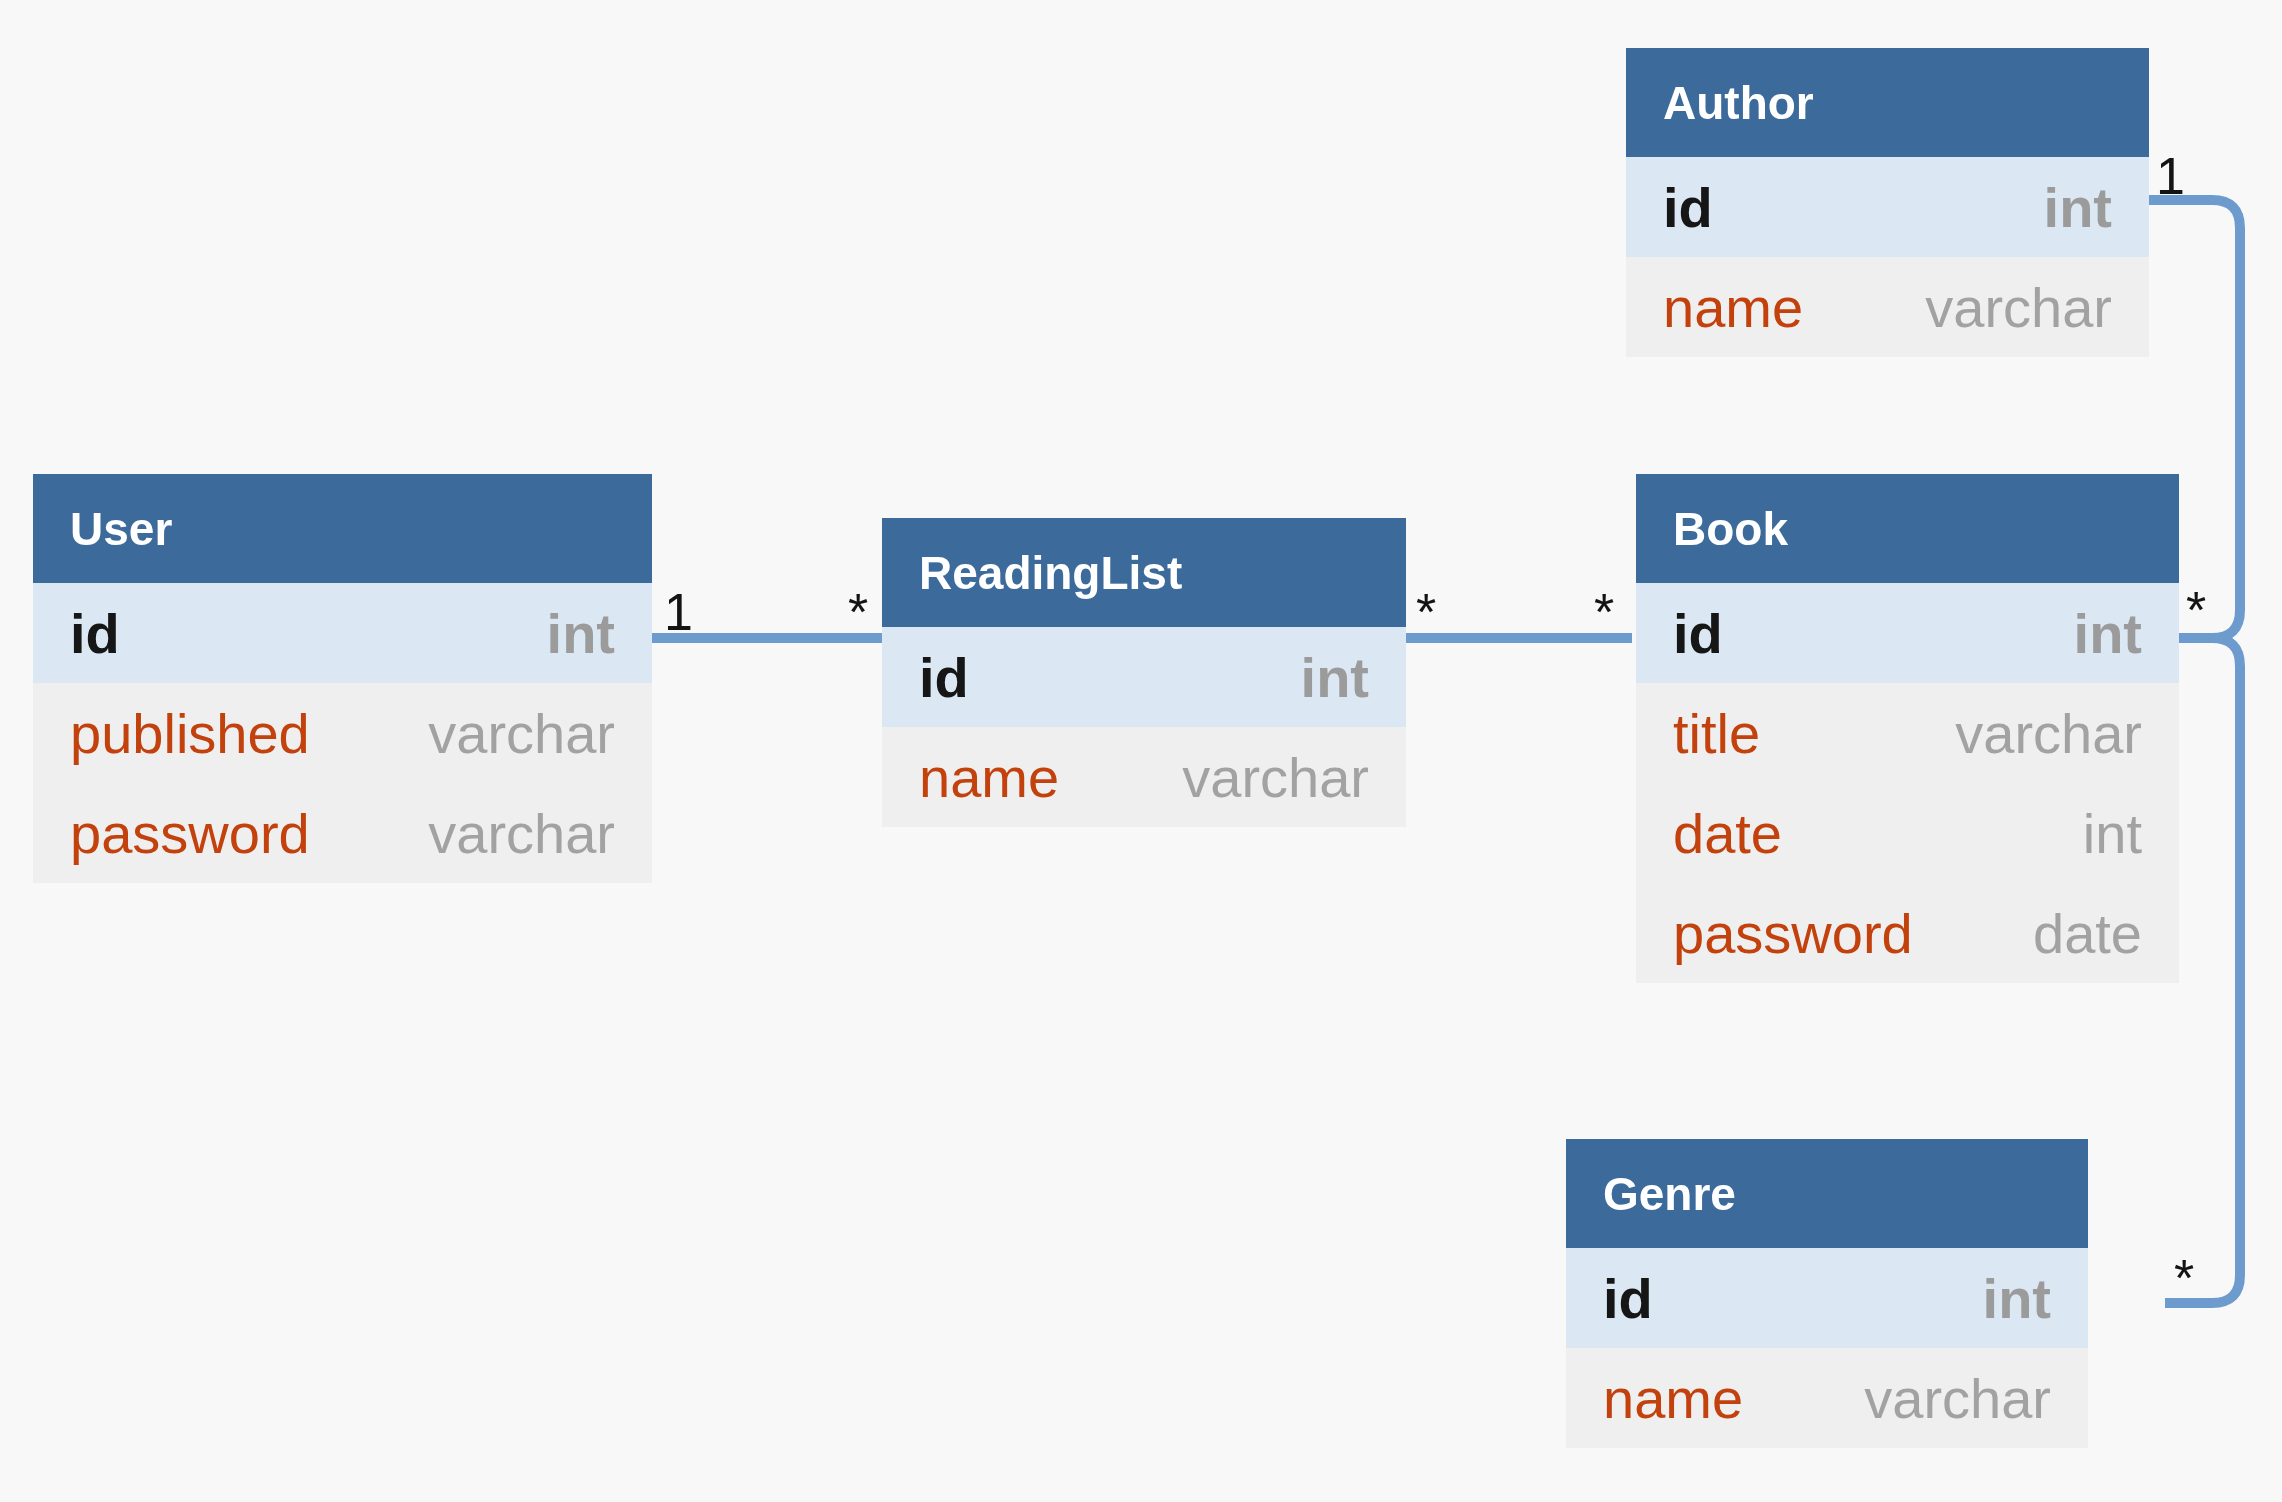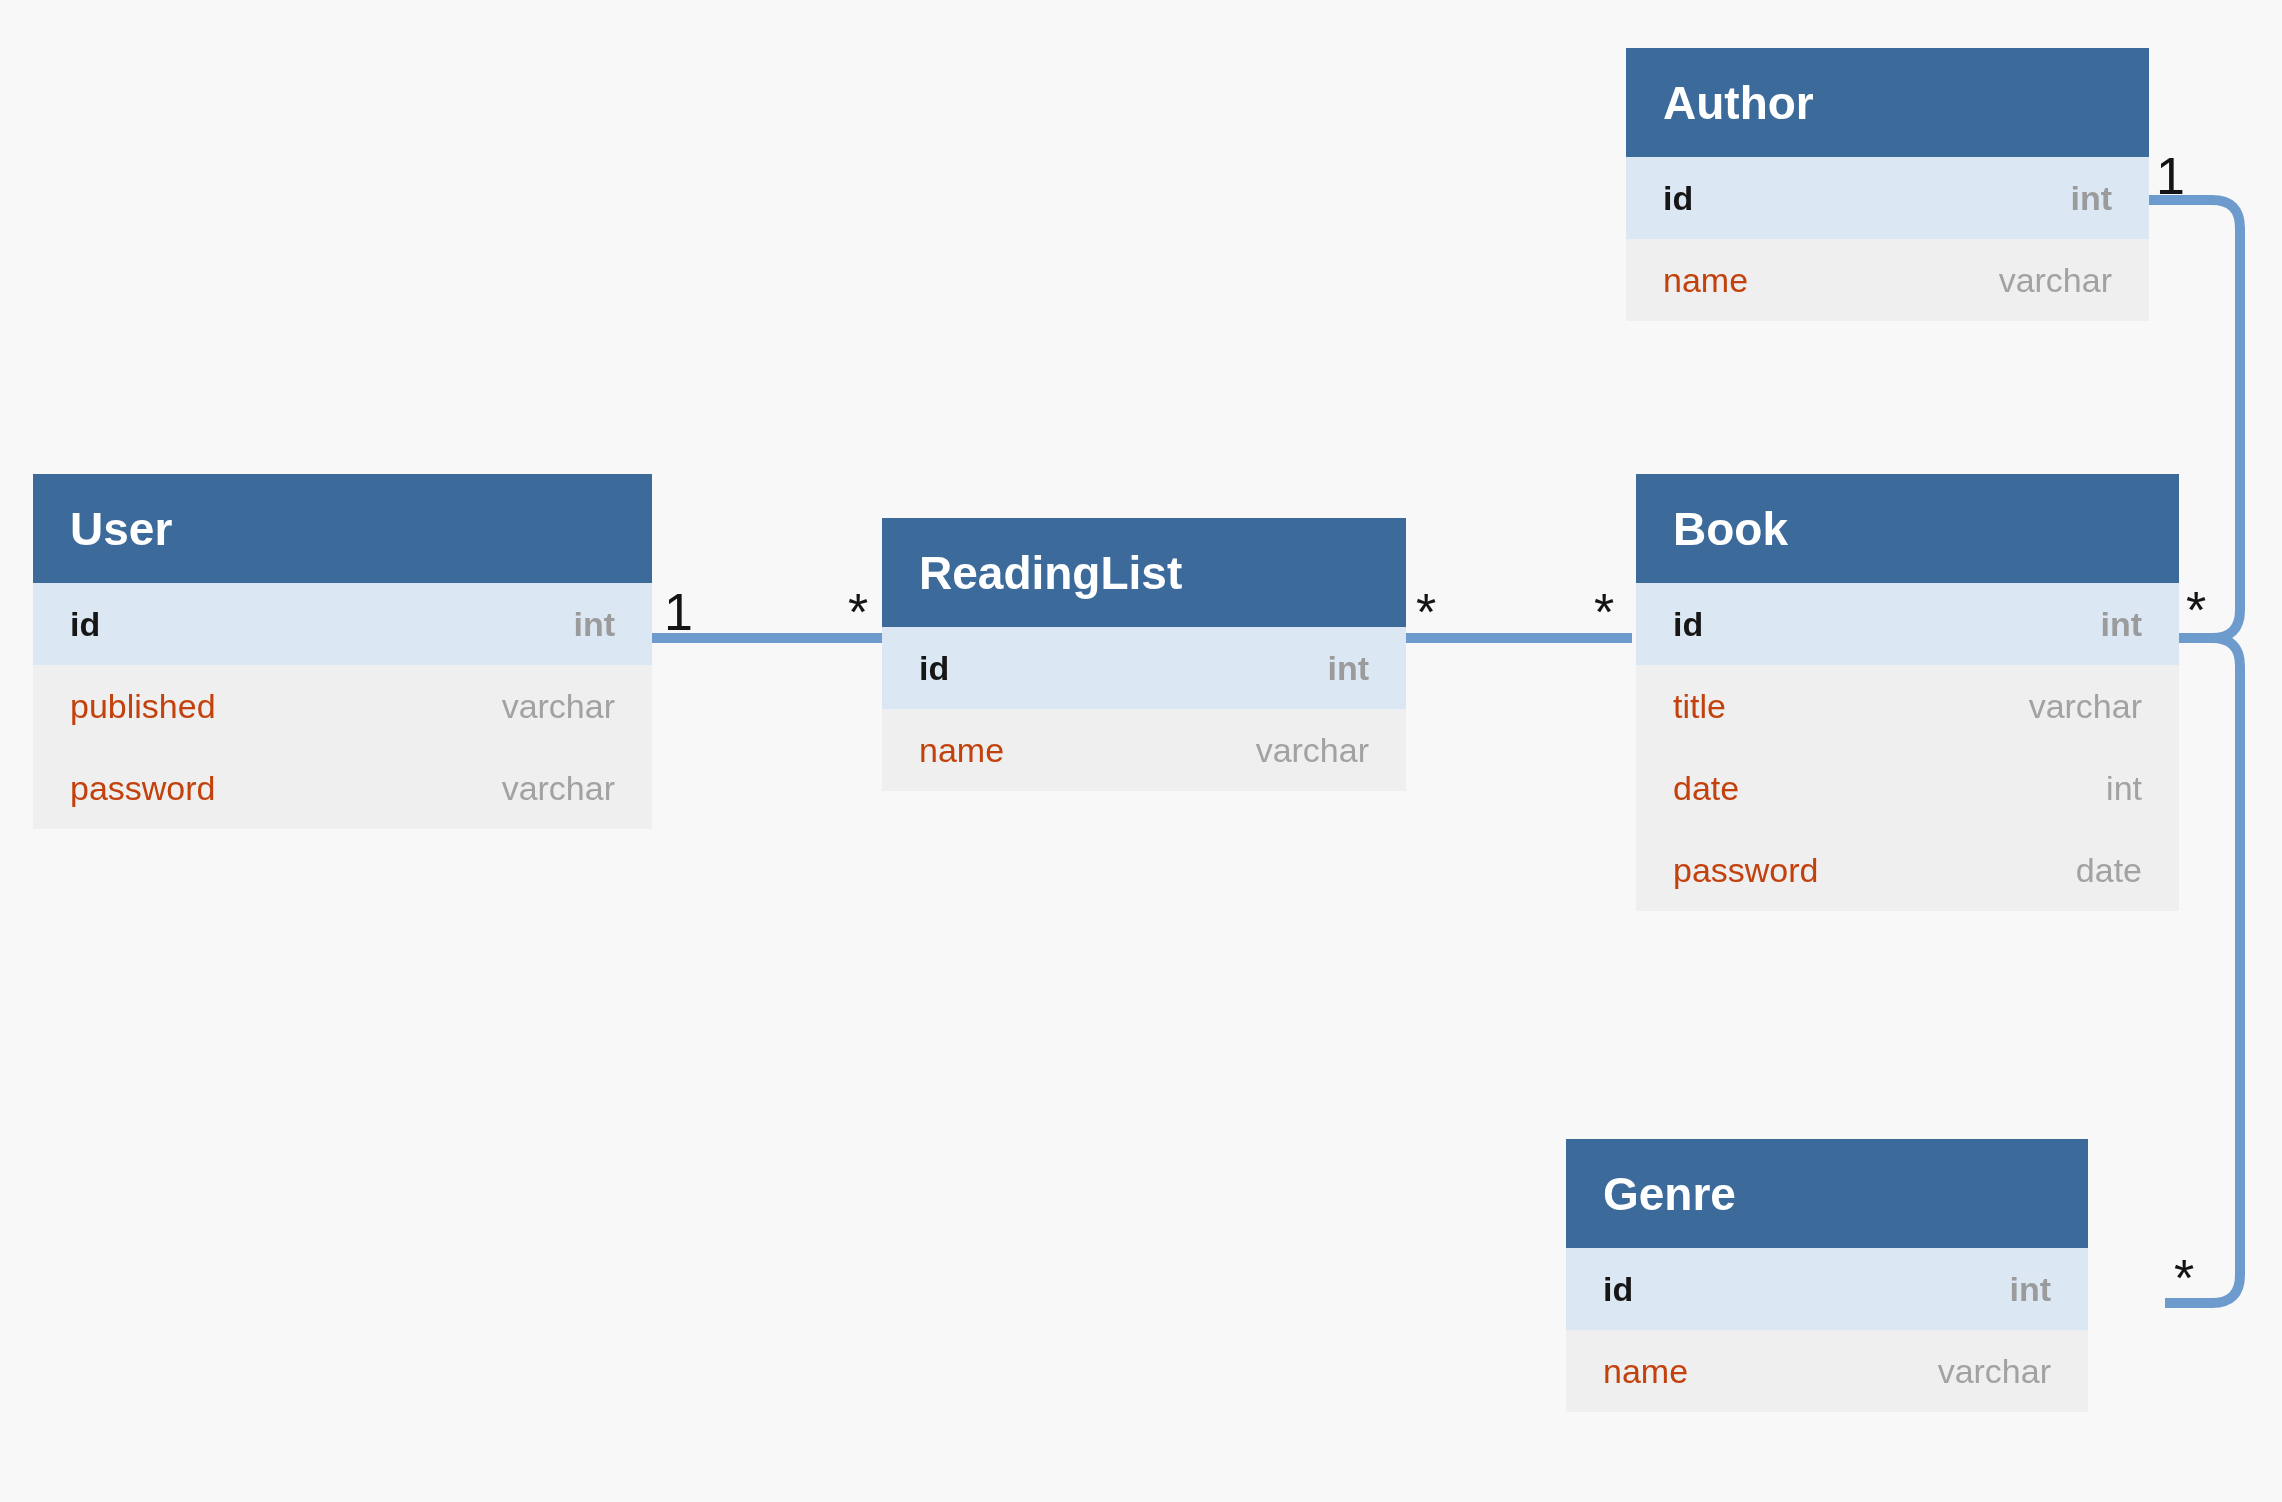--- a/index.html
+++ b/index.html
@@ -22,27 +22,27 @@
     background: #3c6b9b;
     color: #ffffff;
     font-size: 46px;
     font-weight: bold;
     display: flex;
     align-items: center;
     padding: 0 37px;
     box-sizing: border-box;
   }
   .entity-row {
-    height: 82px;
+    height: 100px;
     display: flex;
     align-items: center;
     justify-content: space-between;
     padding: 0 37px;
     box-sizing: border-box;
-    font-size: 34px;
+    font-size: 56px;
     background: #efefef;
   }
   .entity-row.pk { background: #dbe8f4; }
   .entity-row .attr-name  { color: #c2410c; }
   .entity-row .attr-type  { color: #a2a2a2; }
   .entity-row.pk .attr-name { color: #161616; font-weight: bold; }
   .entity-row.pk .attr-type { color: #9b9b9b; font-weight: bold; }
 
   
   #table-user        { left: 33px;   top: 474px;  width: 619px; }

